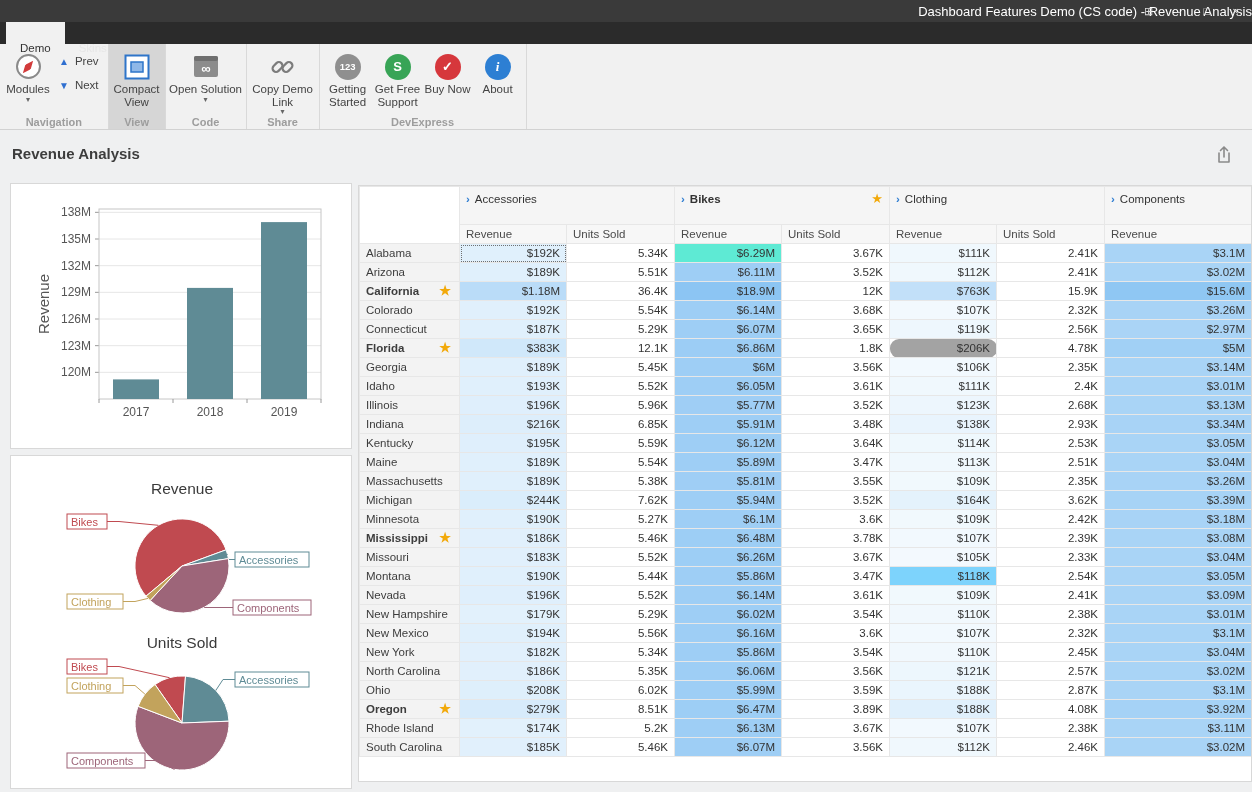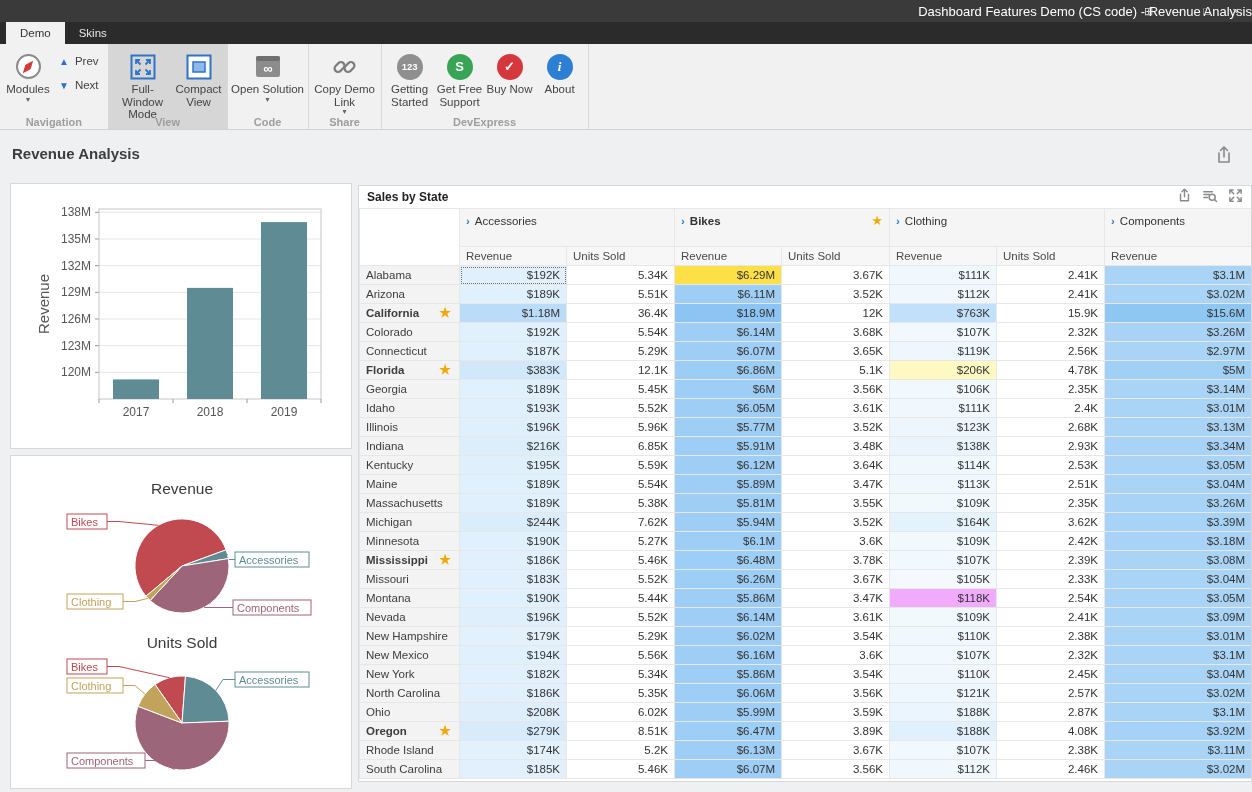--- a/index.html
+++ b/index.html
@@ -7,21 +7,21 @@
   body { position:relative; font-family:"Liberation Sans",sans-serif; background:#eff0f1; overflow:hidden; color:#333; }
 
   
   .titlebar { position:relative; height:22px; background:#3a3a3a; display:flex; align-items:center; }
   .tb-title { position:absolute; left:0; right:0; text-align:right; color:#fff; font-size:13px; font-weight:normal; }
   .tb-controls { position:absolute; right:2px; top:0; display:flex; }
   .tb-btn { width:29px; height:22px; text-align:center; line-height:22px; color:#dcdcdc; font-size:11px; cursor:default; }
 
   
   .tabstrip { height:22px; background:#2b2b2b; display:flex; padding-left:6px; }
-  .tab { padding:0 14px; line-height:22px; font-size:11.5px; color:#e6e6e6; }
+  .tab { padding:15px 14px; line-height:22px; font-size:11.5px; color:#e6e6e6; }
   .tab.active { background:#f1f1f1; color:#333; }
 
   
   .ribbon { height:86px; background:#f1f1f1; border-bottom:1px solid #d2d2d2; display:flex; align-items:stretch; }
   .rgroup { position:relative; border-right:1px solid #d9d9d9; padding:3px 3px 16px 3px; display:flex; align-items:flex-start; }
   .rgroup.pressed { background:#d6d6d6; }
   .rgroup-label { position:absolute; bottom:1px; left:0; right:0; text-align:center; font-size:11px; font-weight:bold; color:#9d9d9d; }
   .rbtn { width:62px; display:flex; flex-direction:column; align-items:center; text-align:center; font-size:11.5px; color:#444; padding-top:3px; }
   .rbtn.narrow { width:50px; }
   .rbtn .ric { height:33px; display:flex; align-items:center; justify-content:center; }
@@ -114,34 +114,20 @@
       </div>
       <div class="smallbtn">
         <span class="tri">▼</span>
         <span>Next</span>
       </div>
     </div>
     <div class="rgroup-label">Navigation</div>
   </div>
 
   <div class="rgroup pressed">
-    <div class="rbtn">
-      <span class="ric">
-        <svg width="26" height="26" viewBox="0 0 26 26">
-          <rect x="1.5" y="1.5" width="23" height="23" fill="none" stroke="#2e75c9" stroke-width="2"></rect>
-          <g stroke="#2e75c9" stroke-width="1.8" fill="none">
-            <path d="M10.5 10.5 6 6 M6 10V6h4"></path>
-              <path d="M15.5 10.5 20 6 M16 6h4v4"></path>
-            <path d="M10.5 15.5 6 20 M6 16v4h4"></path>
-              <path d="M15.5 15.5 20 20 M20 16v4h-4"></path>
-          </g>
-        </svg>
-      </span>
-      <span class="rlabel">Full-Window Mode</span>
-    </div>
     <div class="rbtn narrow">
       <span class="ric">
         <svg width="26" height="26" viewBox="0 0 26 26">
           <rect x="1.5" y="1.5" width="23" height="23" fill="#fff" stroke="#2e75c9" stroke-width="2"></rect>
           <rect x="7" y="8" width="12" height="10" fill="#8fb8e8" stroke="#2e75c9" stroke-width="1.5"></rect>
         </svg>
       </span>
       <span class="rlabel">Compact View</span>
     </div>
     <div class="rgroup-label">View</div>
@@ -288,45 +274,20 @@
         <rect x="56" y="297" width="78" height="15" fill="#fff" stroke="#9d6579"></rect>
         <text x="60" y="308.5" font-size="11" fill="#9d6579">Components</text>
         <path d="M171 267 L127.1 250.3 A47 47 0 0 1 144.0 228.5 Z" fill="#c2a35c" stroke="#fff" stroke-width="1"></path>
         <polyline points="112,229.5 124,229.5 133.9,238.1" fill="none" stroke="#c2a35c" stroke-width="1"></polyline>
         <rect x="56" y="222" width="56" height="15" fill="#fff" stroke="#c2a35c"></rect>
         <text x="60" y="233.5" font-size="11" fill="#c2a35c">Clothing</text>
       </svg>
   </div>
 
   <div class="panel table-panel">
-    <div class="panel-head">
-      <span class="panel-title">Sales by State</span>
-      <span class="panel-icons">
-        <span>
-          <svg width="15" height="15" viewBox="0 0 17 17" class="icon-stroke">
-            <path d="M4 7v7.5h9V7"></path>
-              <path d="M8.5 10V1.8"></path>
-              <path d="M5.6 4.3 8.5 1.4l2.9 2.9"></path>
-          </svg>
-        </span>
-        <span>
-          <svg width="16" height="15" viewBox="0 0 17 16" class="icon-stroke">
-            <path d="M2 4h9M2 7h6M2 10h4"></path>
-              <circle cx="10.8" cy="9.8" r="3.2"></circle>
-              <path d="M13.1 12.1 15.4 14.4"></path>
-          </svg>
-        </span>
-        <span>
-          <svg width="15" height="15" viewBox="0 0 16 16" class="icon-stroke">
-            <path d="M2 5.5V2h3.5M10.5 2H14v3.5M14 10.5V14h-3.5M5.5 14H2v-3.5"></path>
-            <path d="M2.5 2.5l3.6 3.6M13.5 2.5 9.9 6.1M13.5 13.5 9.9 9.9M2.5 13.5l3.6-3.6"></path>
-          </svg>
-        </span>
-      </span>
-    </div>
     <table class="pivot" id="pivot">
         <colgroup>
           <col style="width: 100px;">
           <col style="width: 107px;">
           <col style="width: 108px;">
           <col style="width: 107px;">
           <col style="width: 108px;">
           <col style="width: 107px;">
           <col style="width: 108px;">
           <col style="width: 147px;">
@@ -347,21 +308,21 @@
             <th class="sub">Revenue</th>
             <th class="sub">Units Sold</th>
             <th class="sub">Revenue</th>
           </tr>
         </thead>
         <tbody>
           <tr>
             <td class="state"><span>Alabama</span></td>
             <td class="num focus" style="background: rgb(224, 240, 252);">$192K</td>
             <td class="num">5.34K</td>
-            <td class="num" style="background: #fde047; margin-left: 38px;">$6.29M</td>
+            <td class="num" style="background: #5eead4; margin-left: 38px;">$6.29M</td>
             <td class="num">3.67K</td>
             <td class="num" style="background: rgb(240, 248, 253);">$111K</td>
             <td class="num">2.41K</td>
             <td class="num" style="background: rgb(169, 212, 246);">$3.1M</td>
           </tr>
           <tr>
             <td class="state"><span>Arizona</span></td>
             <td class="num" style="background: rgb(224, 240, 252);">$189K</td>
             <td class="num">5.51K</td>
             <td class="num" style="background: rgb(158, 206, 245);">$6.11M</td>
@@ -398,22 +359,22 @@
             <td class="num">3.65K</td>
             <td class="num" style="background: rgb(238, 247, 253);">$119K</td>
             <td class="num">2.56K</td>
             <td class="num" style="background: rgb(170, 212, 246);">$2.97M</td>
           </tr>
           <tr>
             <td class="state starred"><span>Florida</span><span class="row-star">★</span></td>
             <td class="num" style="background: rgb(208, 232, 250);">$383K</td>
             <td class="num">12.1K</td>
             <td class="num" style="background: rgb(156, 205, 245);">$6.86M</td>
-            <td class="num">5.1K</td>
-            <td class="num" style="background: #fef9c3;">$206K</td>
+            <td class="num">1.8K</td>
+            <td class="num" style="background: #a3a3a3; border-radius: 9px;">$206K</td>
             <td class="num">4.78K</td>
             <td class="num" style="background: rgb(161, 208, 245);">$5M</td>
           </tr>
           <tr>
             <td class="state"><span>Georgia</span></td>
             <td class="num" style="background: rgb(224, 240, 252);">$189K</td>
             <td class="num">5.45K</td>
             <td class="num" style="background: rgb(158, 206, 245);">$6M</td>
             <td class="num">3.56K</td>
             <td class="num" style="background: rgb(242, 249, 254);">$106K</td>
@@ -519,21 +480,21 @@
             <td class="num" style="background: rgb(243, 249, 254);">$105K</td>
             <td class="num">2.33K</td>
             <td class="num" style="background: rgb(169, 212, 246);">$3.04M</td>
           </tr>
           <tr>
             <td class="state"><span>Montana</span></td>
             <td class="num" style="background: rgb(224, 240, 252);">$190K</td>
             <td class="num">5.44K</td>
             <td class="num" style="background: rgb(158, 206, 245);">$5.86M</td>
             <td class="num">3.47K</td>
-            <td class="num" style="background: #f0abfc;">$118K</td>
+            <td class="num" style="background: #7dd3fc;">$118K</td>
             <td class="num">2.54K</td>
             <td class="num" style="background: rgb(169, 212, 246);">$3.05M</td>
           </tr>
           <tr>
             <td class="state"><span>Nevada</span></td>
             <td class="num" style="background: rgb(223, 239, 252);">$196K</td>
             <td class="num">5.52K</td>
             <td class="num" style="background: rgb(158, 206, 245);">$6.14M</td>
             <td class="num">3.61K</td>
             <td class="num" style="background: rgb(241, 249, 253);">$109K</td>

